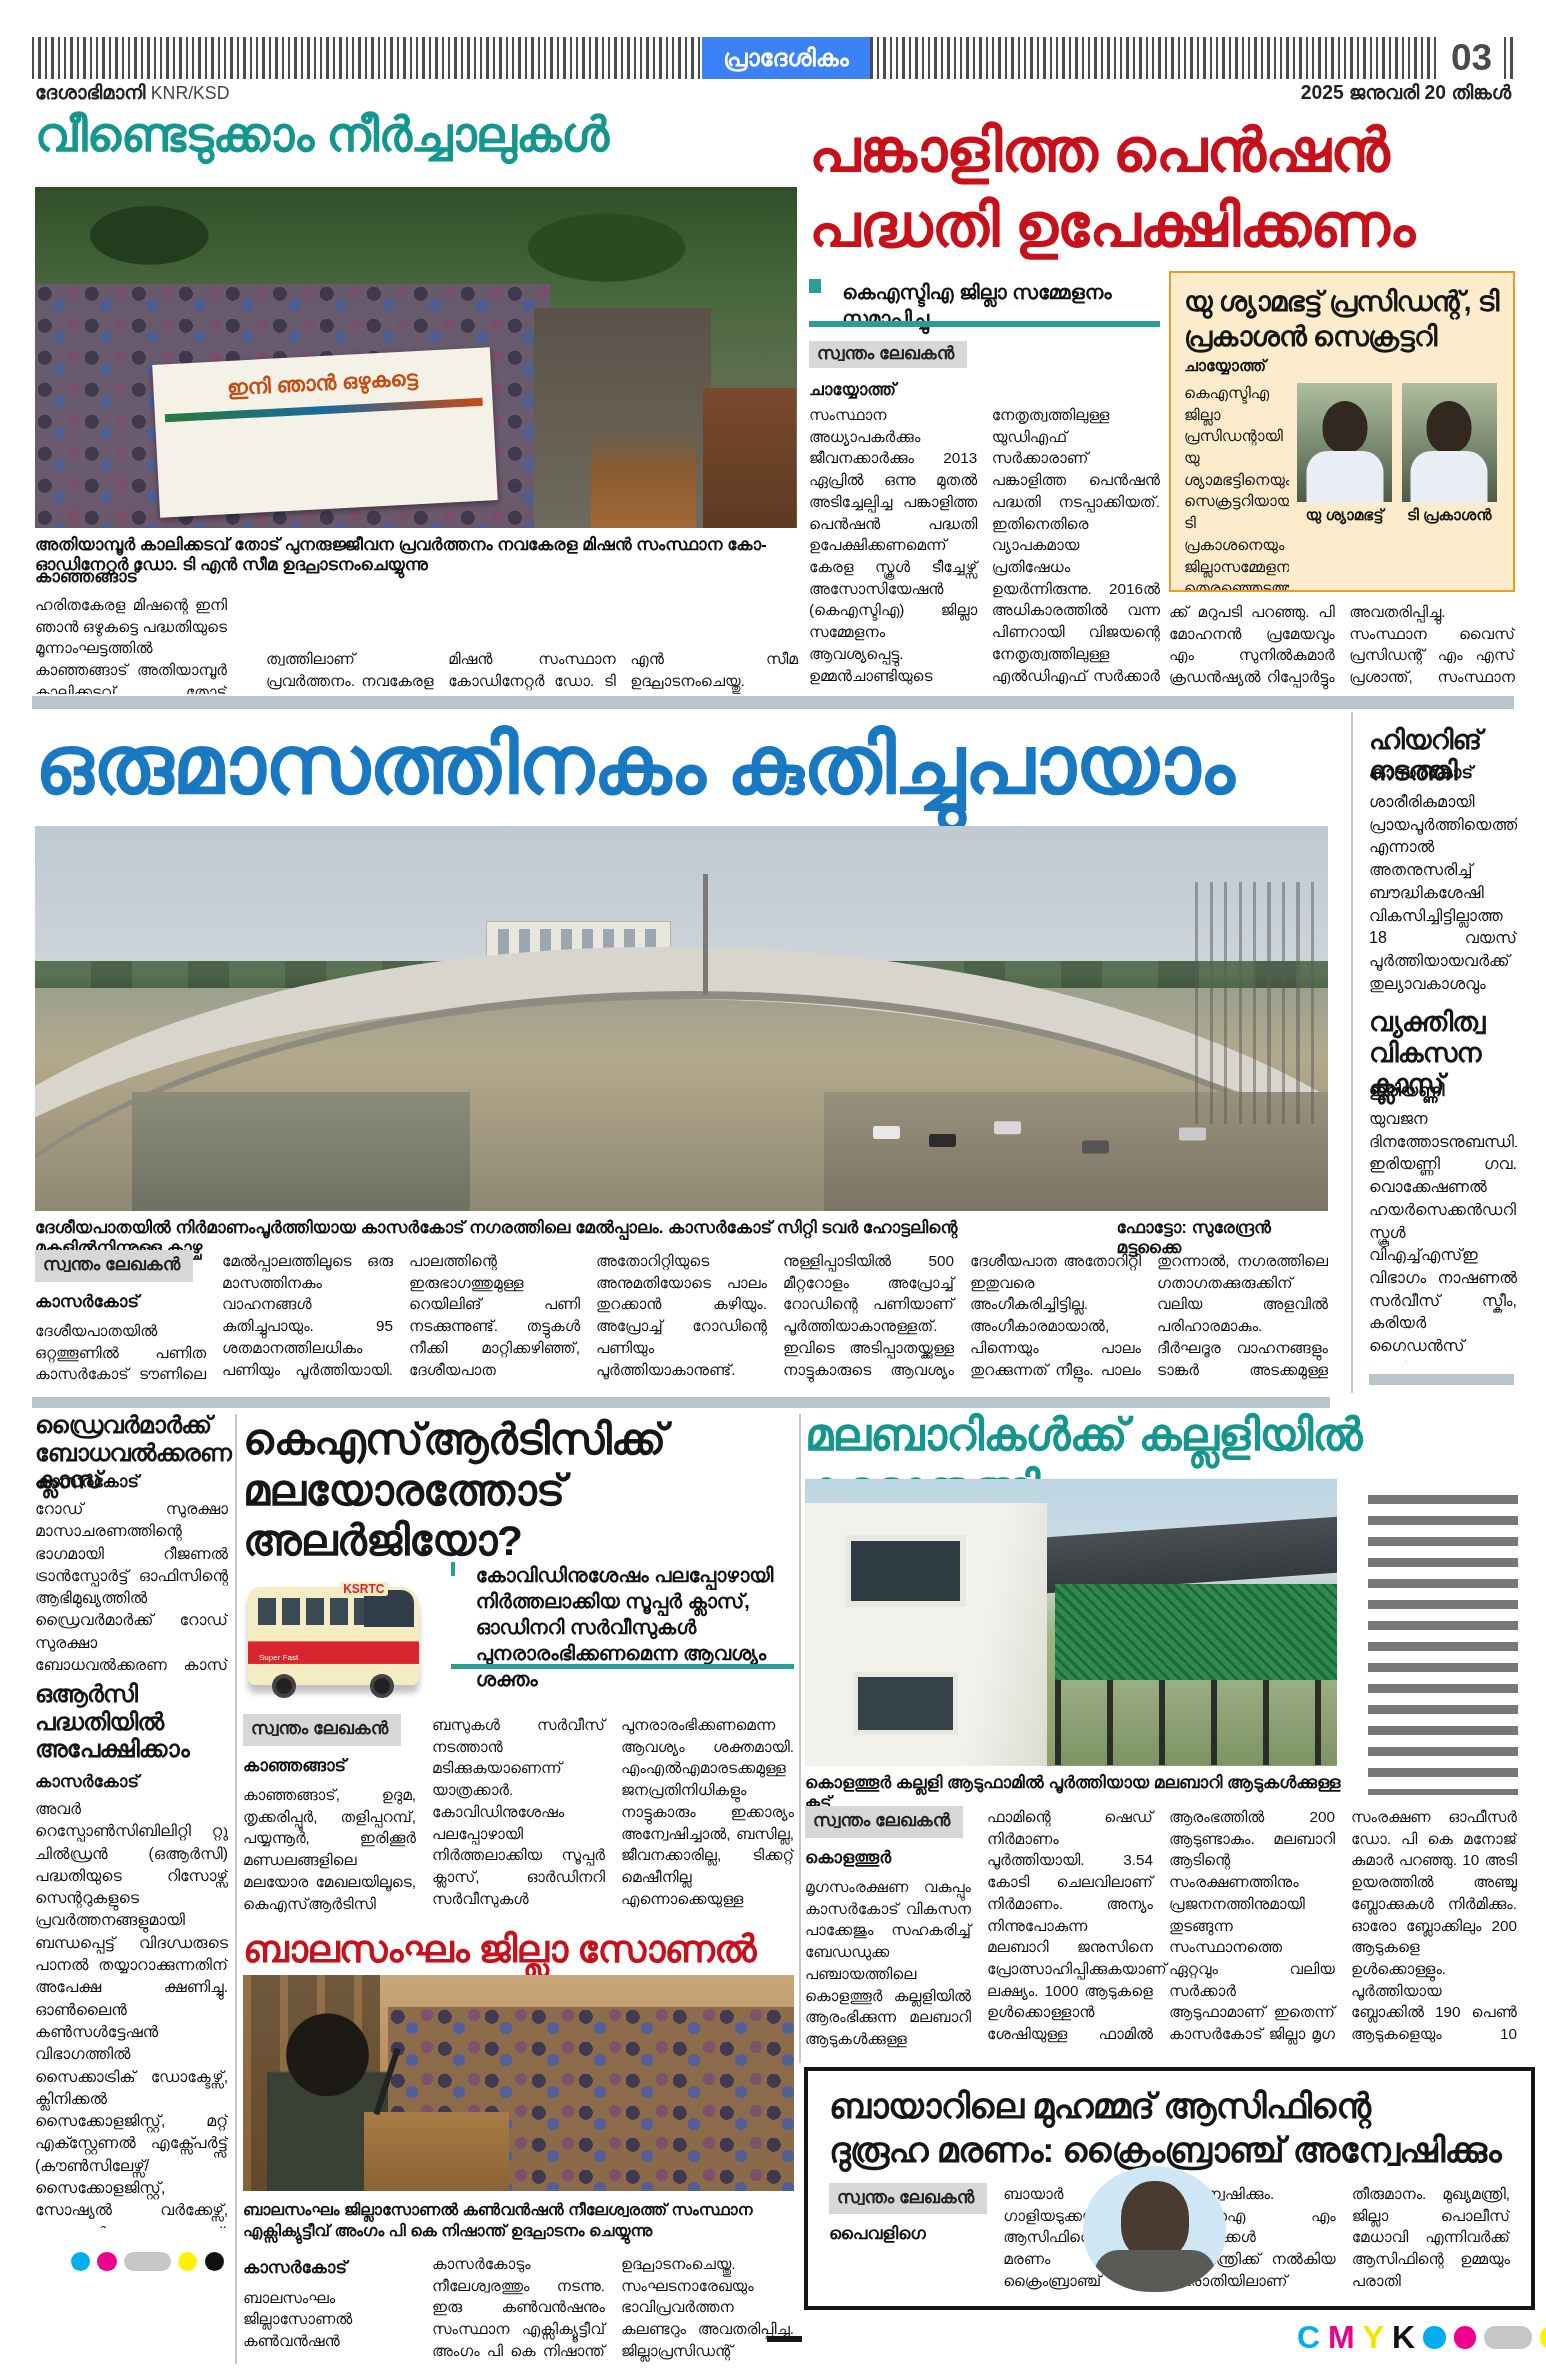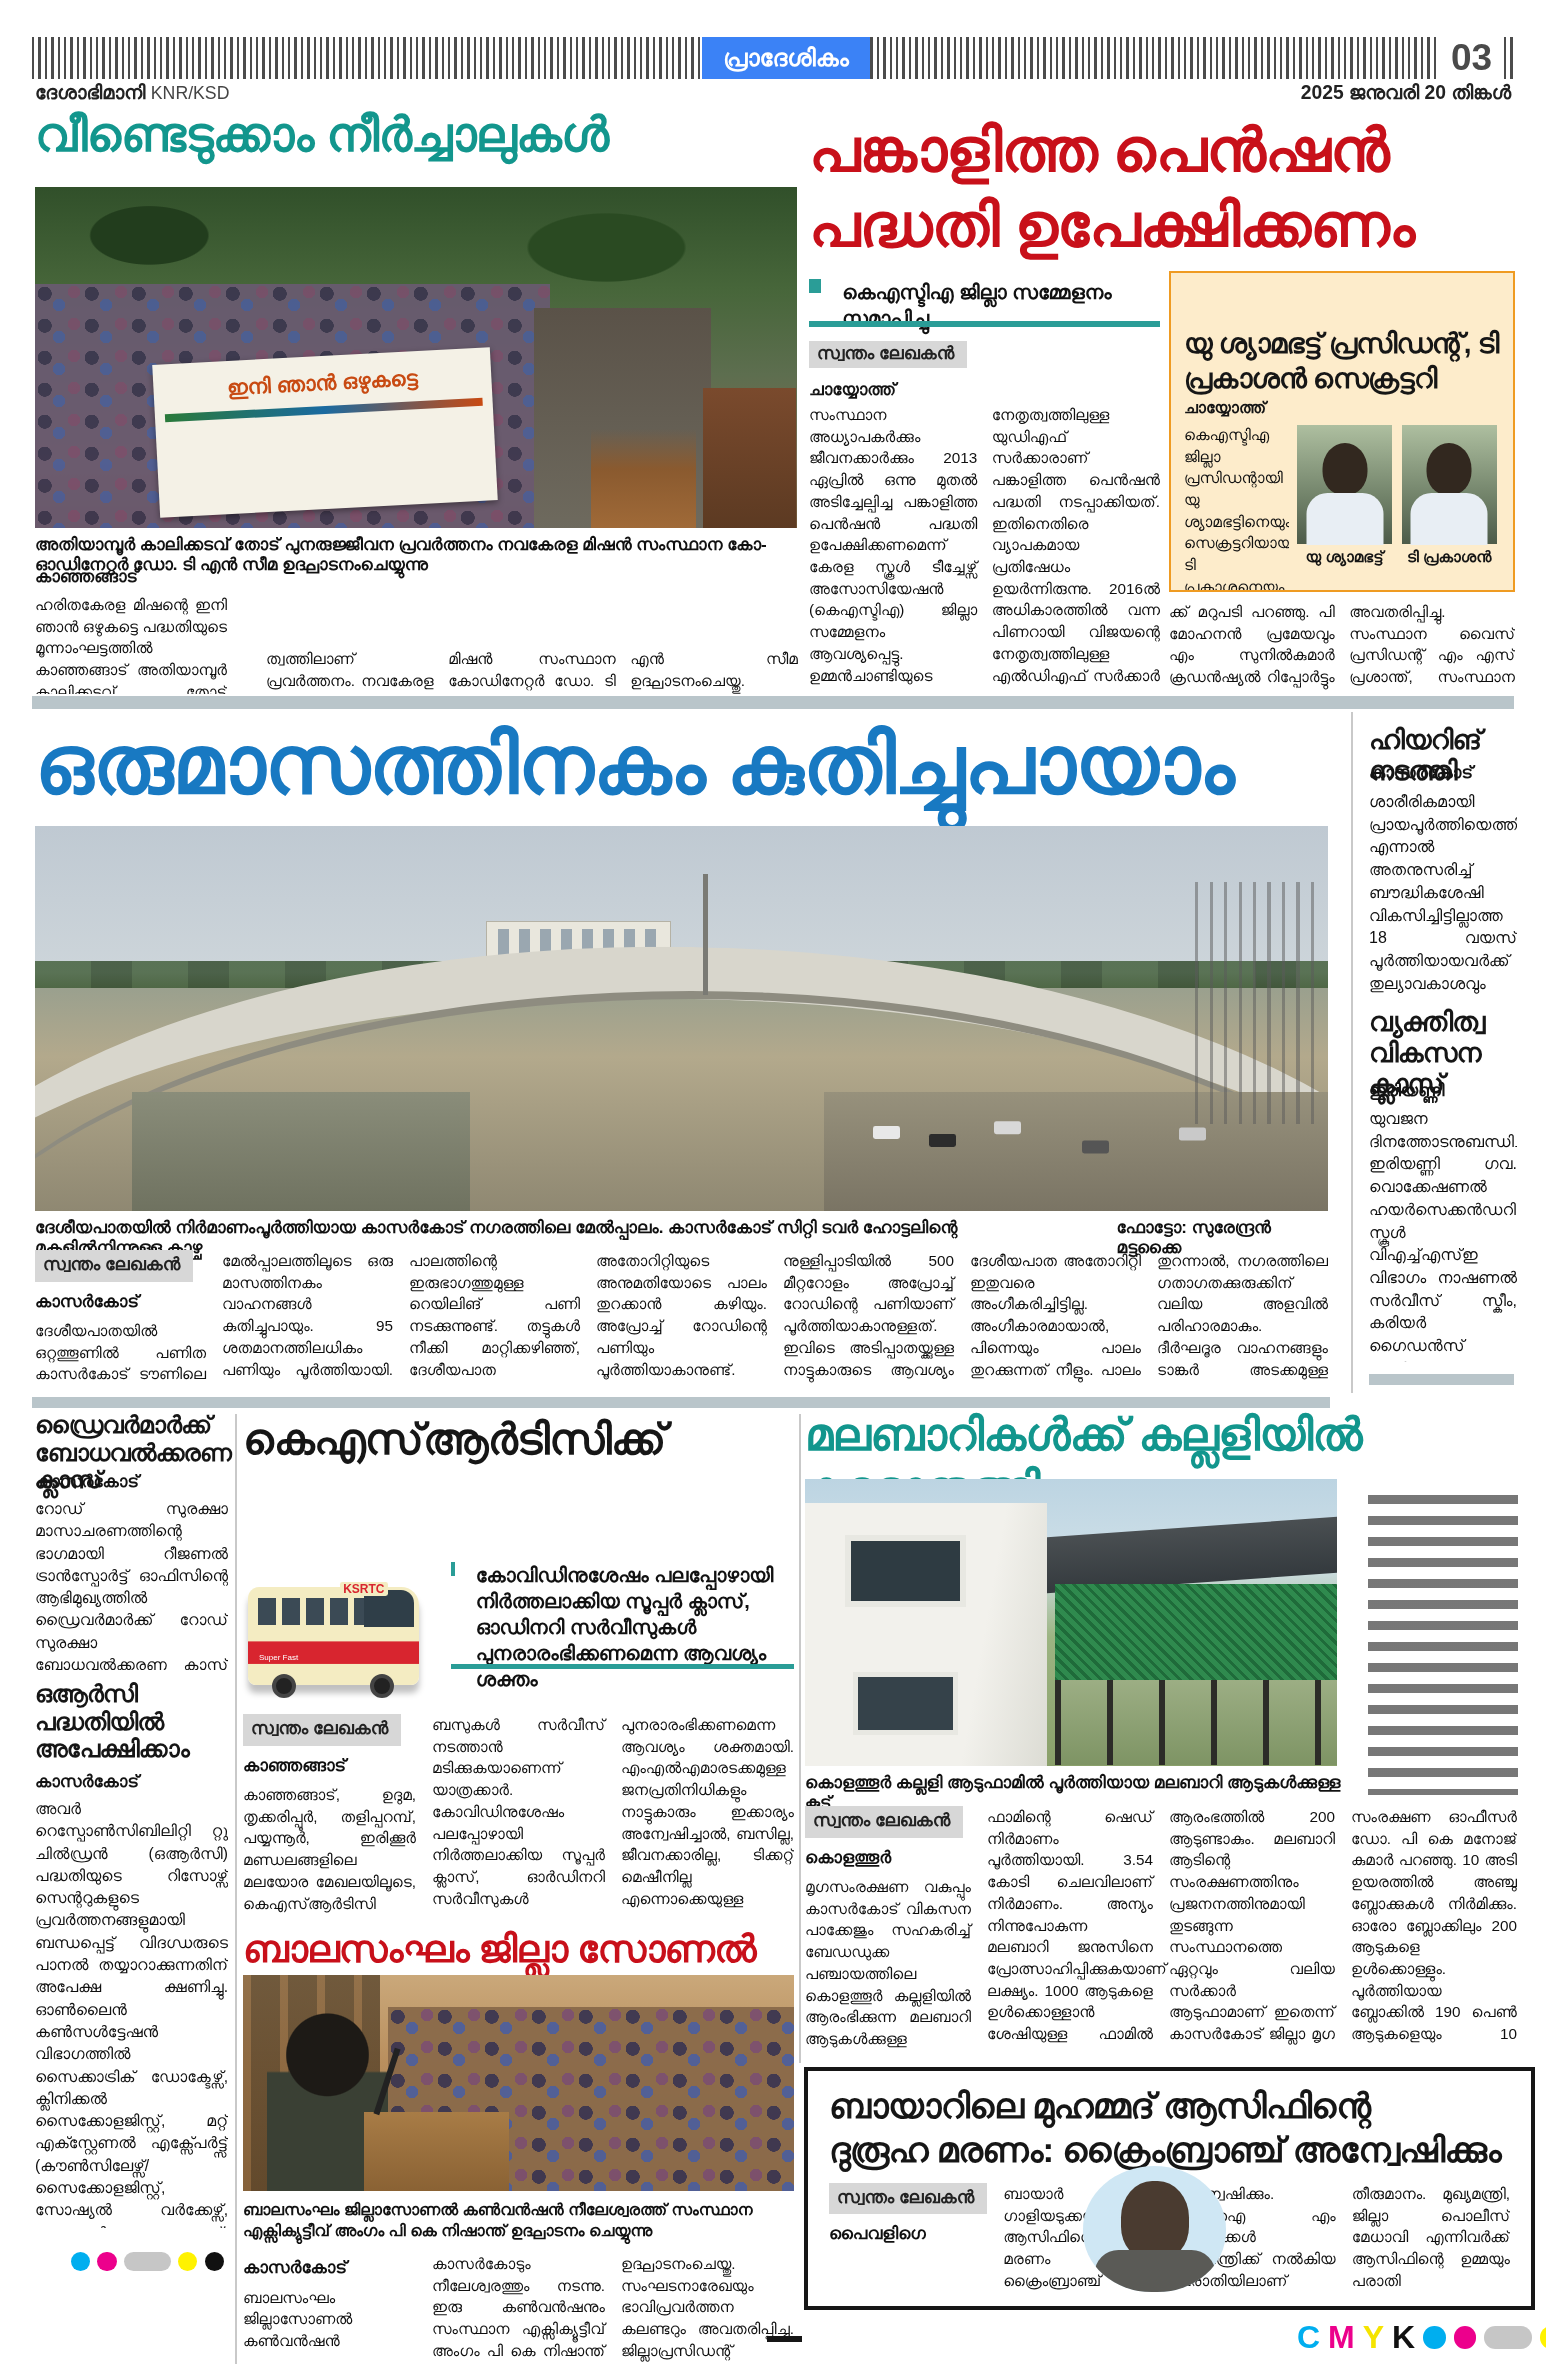--- a/index.html
+++ b/index.html
@@ -99,21 +99,21 @@
   <div class="abs" style="left:809px;top:279px;width:354px;display:flex;gap:9.7px;">
     <span class="bullet-sq"></span>
     <span class="subhead">കെഎസ്ടിഎ ജില്ലാ സമ്മേളനം സമാപിച്ചു</span>
   </div>
   <div class="abs rule-teal" style="left:809px;top:321px;width:351px;"></div>
   <div class="abs" style="left:809px;top:341px;"><span class="byline">സ്വന്തം ലേഖകൻ</span></div>
   <div class="abs dateline" style="left:809px;top:377px;">ചായ്യോത്ത്</div>
   <div class="abs body-txt" style="left:809px;top:404px;width:351px;height:285px;column-count:2;column-gap:14.5px;">സംസ്ഥാന അധ്യാപകർക്കും ജീവനക്കാർക്കും 2013 ഏപ്രിൽ ഒന്നു മുതൽ അടിച്ചേല്പിച്ച പങ്കാളിത്ത പെൻഷൻ പദ്ധതി ഉപേക്ഷിക്കണമെന്ന് കേരള സ്കൂൾ ടീച്ചേഴ്സ് അസോസിയേഷൻ (കെഎസ്ടിഎ) ജില്ലാ സമ്മേളനം ആവശ്യപ്പെട്ടു. ഉമ്മൻചാണ്ടിയുടെ നേതൃത്വത്തിലുള്ള യുഡിഎഫ് സർക്കാരാണ് പങ്കാളിത്ത പെൻഷൻ പദ്ധതി നടപ്പാക്കിയത്. ഇതിനെതിരെ വ്യാപകമായ പ്രതിഷേധം ഉയർന്നിരുന്നു. 2016ൽ അധികാരത്തിൽ വന്ന പിണറായി വിജയന്റെ നേതൃത്വത്തിലുള്ള എൽഡിഎഫ് സർക്കാർ പദ്ധതി പുനപരിശോധിച്ച് റിപ്പോർട്ട് നൽകാൻ കമ്മിറ്റിയെ നിയോഗിച്ചു. ഈ കമ്മിറ്റിയുടെ നിർദേശങ്ങൾ മന്ത്രിസഭാ ഉപസമിതിയുടെ പരിഗണനയിലാണ്. പ്രമേയത്തിൽ പറഞ്ഞു. പിഎഫ് ആർഡിഎ നിയമം പിൻവലിക്കണമെന്നും ആവശ്യപ്പെട്ടു. ശമ്പളപരിഷ്കരണ നടപടികൾ ആരംഭിക്കുക, ക്ഷാമബത്ത, ശമ്പള പരിഷ്കരണ കുടിശ്ശികകൾ അനുവദിക്കുക, ദേശീയ വിദ്യാഭ്യാസനയം 2020 പിൻവലിക്കുക, എസ്എസ്കെയെ തകർക്കാനുള്ള കേന്ദ്ര നയം തിരുത്തുക, മതനിരപേക്ഷ വിദ്യാഭ്യാസം ശക്തിപ്പെടുത്തുക, കലാകായിക, പ്രവൃത്തി പരിചയ അധ്യാപകരുടെ സേവനം എല്ലാ വിദ്യാലയങ്ങളിലും ലഭ്യമാക്കുക തുടങ്ങിയ പ്രമേയങ്ങളും അംഗീകരിച്ചു. ചായ്യോത്ത് ഗവ. ഹയർസെക്കൻഡറി സ്കൂളിലെ വി ആർ സദാനന്ദൻ മാസ്റ്റർ നഗറിൽ നടന്ന സമ്മേളനത്തിന്റെ രണ്ടാം ദിവസം സംസ്ഥാന സെക്രട്ടറി കെ രാഘവൻ, സംസ്ഥാന എക്സിക്യൂട്ടീവ് കമ്മിറ്റിയംഗം പി സുജുമേരി, ജില്ലാ സെക്രട്ടറി ടി പ്രകാശൻ, കെ വി രാജേഷ് എന്നിവർ ചർച്ചകൾ</div>
 
   <div class="abs" style="left:1169px;top:271px;width:346px;height:321px;background:#fdeccb;border:2.4px solid #ef9b22;padding:11.3px 13px;overflow:hidden;">
-    <div class="hl-black" style="font-size:28px;line-height:1.25;margin-top:42px;">യു ശ്യാമഭട്ട് പ്രസിഡന്റ്, ടി പ്രകാശൻ സെക്രട്ടറി</div>
+    <div class="hl-black" style="font-size:28px;line-height:1.25;">യു ശ്യാമഭട്ട് പ്രസിഡന്റ്, ടി പ്രകാശൻ സെക്രട്ടറി</div>
     <div class="dateline" style="font-size:16px;">ചായ്യോത്ത്</div>
     <div style="float:right;width:203px;display:flex;gap:9.7px;margin:1.6px 0 4.8px 8px;">
       <figure>
         <div class="portrait"></div>
         <figcaption>യു ശ്യാമഭട്ട്</figcaption>
       </figure>
       <figure>
         <div class="portrait"></div>
         <figcaption>ടി പ്രകാശൻ</figcaption>
       </figure>
@@ -176,20 +176,21 @@
   <div class="abs" style="left:71px;top:2252px;display:flex;align-items:center;gap:7.2px;">
     <span class="dot" style="width:19.3px;height:19.3px;background:#00aeef;"></span>
     <span class="dot" style="width:19.3px;height:19.3px;background:#ec008c;"></span>
     <span style="width:47px;height:19.3px;background:#c6c6c6;border-radius:9.7px;display:inline-block;"></span>
     <span class="dot" style="width:19.3px;height:19.3px;background:#fff200;"></span>
     <span class="dot" style="width:19.3px;height:19.3px;background:#111;"></span>
   </div>
 
   <div class="abs hl-black" style="left:243px;top:1414px;width:551px;font-size:43px;line-height:1.18;">
     <div>കെഎസ്ആർടിസിക്ക്</div>
+    <div>മലയോരത്തോട് അലർജിയോ?</div>
   </div>
 
   <div class="abs" style="left:243px;top:1566px;width:193px;height:141px;">
     <div class="abs" style="left:4.8px;top:21px;width:171px;height:98px;background:linear-gradient(180deg,#f4ecc2 0%,#f4ecc2 55%,#d8252f 56%,#d8252f 78%,#f4ecc2 79%);border-radius:11.3px 17.7px 8px 8px;box-shadow:0 8px 6.4px rgba(0,0,0,.25);"></div>
     <div class="abs" style="left:14.5px;top:32px;width:151px;height:27px;background:repeating-linear-gradient(90deg,#3b4a55 0 17.7px,#f4ecc2 17.7px 24px);"></div>
     <div class="abs" style="left:121px;top:24px;width:50px;height:37px;background:#2f3e48;border-radius:3.2px 13px 0 0;"></div>
     <div class="abs" style="left:97px;top:16px;font-size:12px;font-weight:bold;color:#d8252f;background:#f4ecc2;padding:0 3.2px;border-radius:2.4px;">KSRTC</div>
     <div class="abs" style="left:16px;top:87px;font-size:8px;font-weight:normal;color:#fff;">Super Fast</div>
     <div class="abs dot" style="left:29px;top:108px;width:24px;height:24px;background:#222;border:4.8px solid #444;"></div>
     <div class="abs dot" style="left:127px;top:108px;width:24px;height:24px;background:#222;border:4.8px solid #444;"></div>

